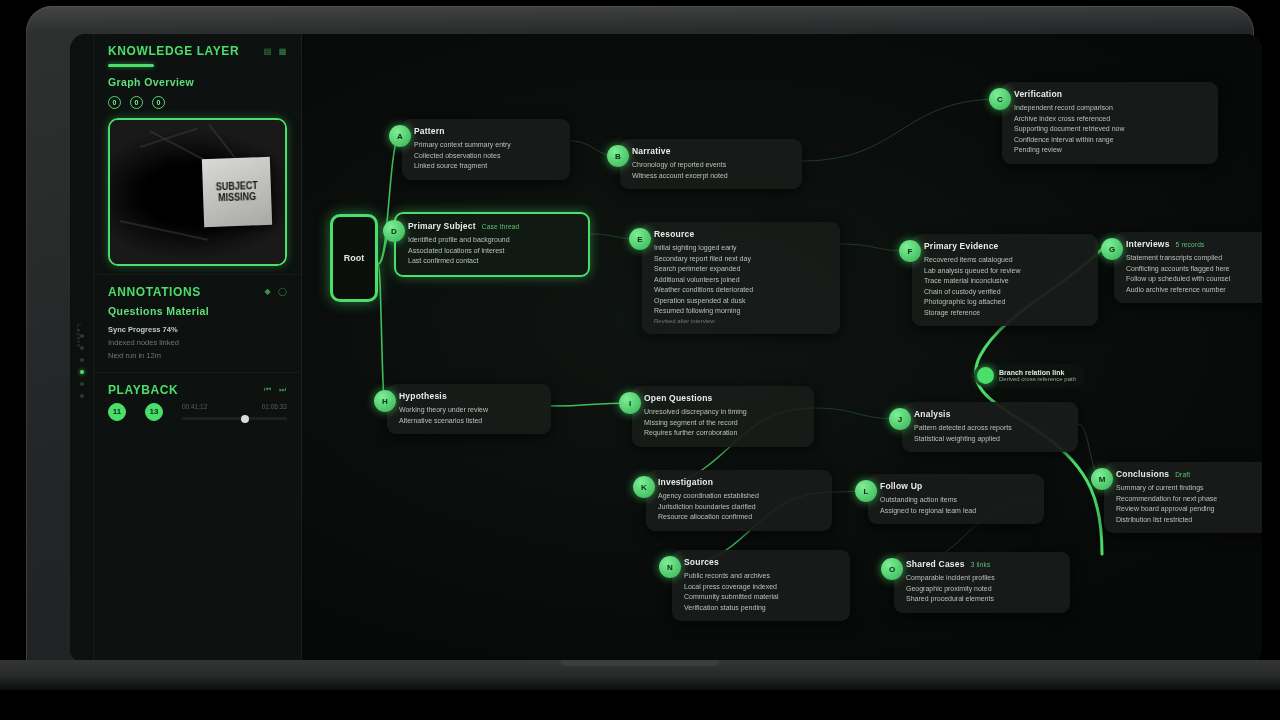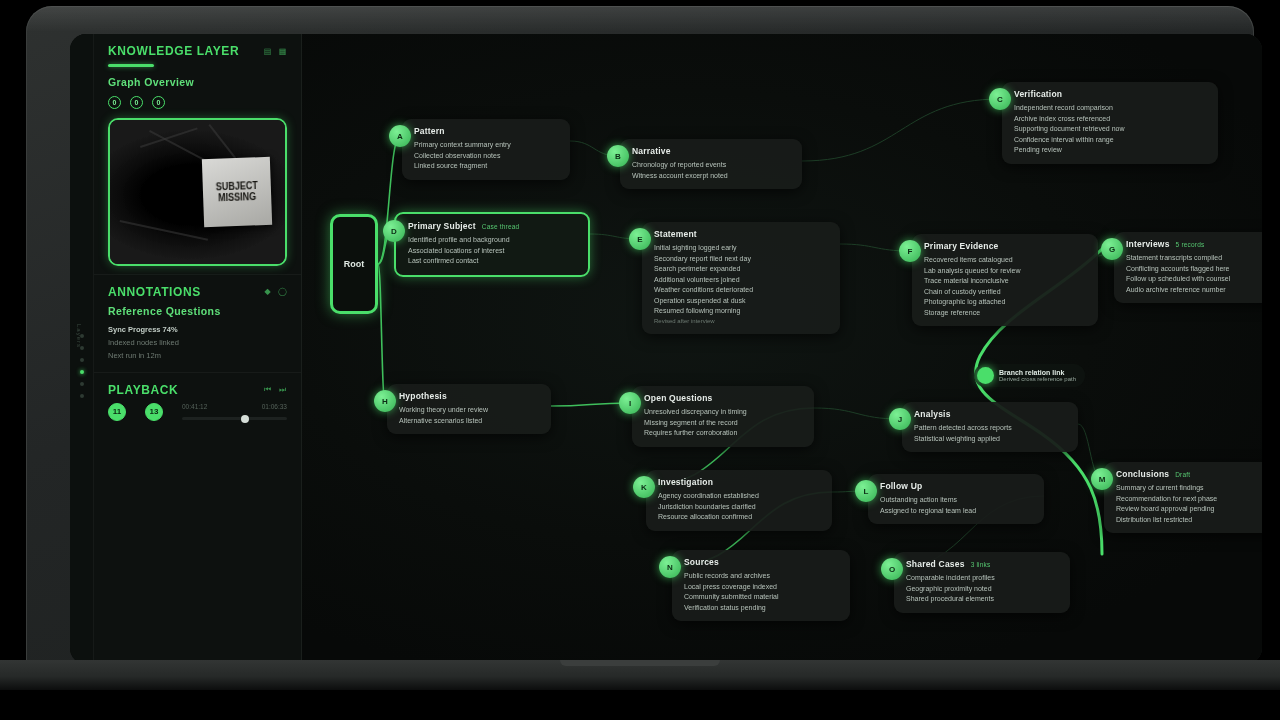--- a/index.html
+++ b/index.html
@@ -300,21 +300,21 @@
       </div>
 
       <div class="panel">
         <div class="panel-head">
           <div class="panel-title">Annotations</div>
           <div class="panel-icons">
             <div class="mini-icon">◆</div>
             <div class="mini-icon">◯</div>
           </div>
         </div>
-        <div class="section-label">Reference Questions</div>
+        <div class="section-label">Questions Material</div>
 
 
         <div class="meta-line strong">Sync Progress 74%</div>
         <div class="meta-line dim">Indexed nodes linked</div>
         <div class="meta-line dim">Next run in 12m</div>
       </div>
 
       <div class="panel" style="border-bottom:none">
         <div class="panel-head">
           <div class="panel-title">Playback</div>
@@ -354,21 +354,21 @@
           <path d="M 512 374 C 427 374, 427 453, 342 453" fill="none" stroke="#3fbf5c" stroke-width="1.6"></path>
           <path d="M 530 458 C 547 458, 547 457, 564 457" fill="none" stroke="#1d3d26" stroke-width="1"></path>
           <path d="M 776 390 C 788 390, 788 445, 800 445" fill="none" stroke="#1d3d26" stroke-width="1"></path>
           <path d="M 530 458 C 449 458, 449 533, 368 533" fill="none" stroke="#3fbf5c" stroke-width="1.6"></path>
           <path d="M 742 462 C 666 462, 666 535, 590 535" fill="none" stroke="#1d3d26" stroke-width="1"></path>
           <path d="M 992 450 C 996 450, 996 500, 1000 500" fill="none" stroke="#1d3d26" stroke-width="1"></path>
           <path d="M 800 215 C 760 255, 700 280, 678 322 C 660 358, 700 372, 740 400 C 790 435, 800 470, 800 520" fill="none" stroke="#4ade6a" stroke-width="3" stroke-linecap="round"></path>
         </svg>
 
       <div id="root-stub" style="left:38px;top:222px"></div>
-      <div id="root-node" style="left:28px;top:180px;width:48px;height:100px">
+      <div id="root-node" style="left:28px;top:180px;width:48px;height:88px">
         <span>Root</span>
       </div>
 
       <div id="node-container">
           <div class="node" style="left: 100px; top: 85px; width: 168px;">
             <div class="node-badge">A</div>
             <div class="node-title">
               <span>Pattern</span>
             </div>
             <div class="node-line">Primary context summary entry</div>
@@ -400,21 +400,21 @@
               <span>Primary Subject</span>
               <span class="node-tag">Case thread</span>
             </div>
             <div class="node-line">Identified profile and background</div>
             <div class="node-line">Associated locations of interest</div>
             <div class="node-line">Last confirmed contact</div>
           </div>
           <div class="node" style="left: 340px; top: 188px; width: 198px;">
             <div class="node-badge">E</div>
             <div class="node-title">
-              <span>Statement</span>
+              <span>Resource</span>
             </div>
             <div class="node-line">Initial sighting logged early</div>
             <div class="node-line">Secondary report filed next day</div>
             <div class="node-line">Search perimeter expanded</div>
             <div class="node-line">Additional volunteers joined</div>
             <div class="node-line">Weather conditions deteriorated</div>
             <div class="node-line">Operation suspended at dusk</div>
             <div class="node-line">Resumed following morning</div>
             <div class="node-line dim">Revised after interview</div>
           </div>

